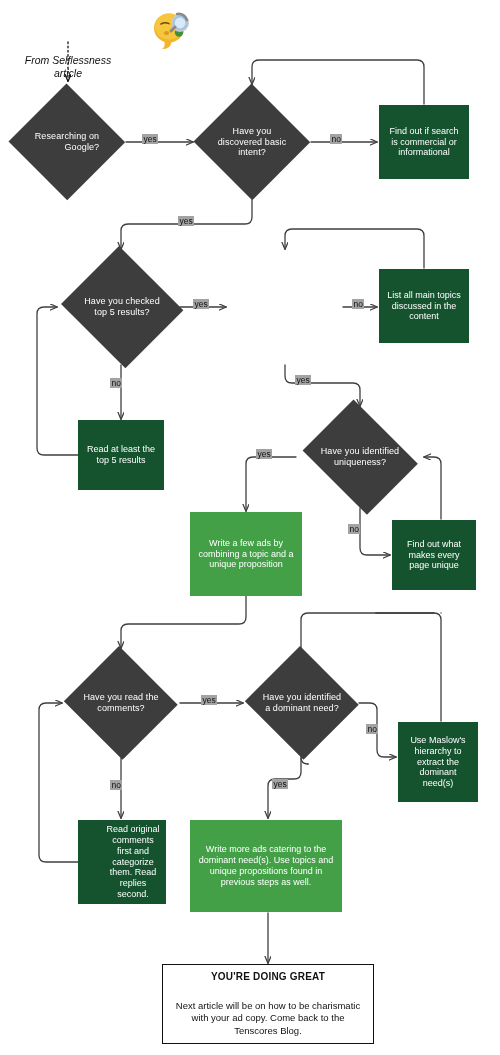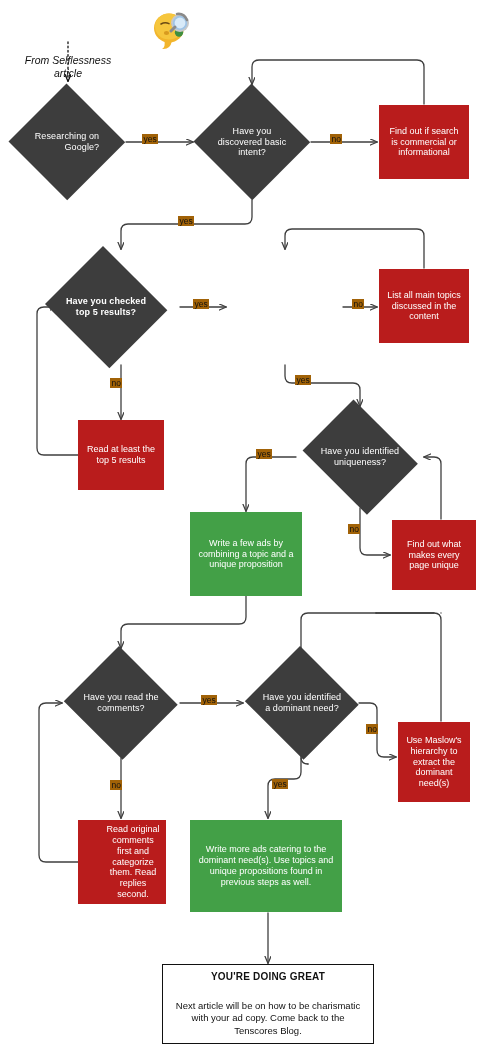--- a/index.html
+++ b/index.html
@@ -27,39 +27,39 @@
     position:relative;z-index:2;line-height:1.18;
     font-size:9px;letter-spacing:.1px;padding:0 6px;
   }
 
   
   .box{
     display:flex;align-items:center;justify-content:center;
     text-align:center;color:#ffffff;line-height:1.2;
     font-size:9px;padding:4px 6px;
   }
-  .box.red{background:#b91c1c;}
+  .box.red{background:#14532d;}
   .box.green{background:#43a047;}
 
   .finalbox{
     background:#ffffff;border:1.5px solid #111111;
     display:flex;flex-direction:column;align-items:center;justify-content:center;
     text-align:center;color:#111111;padding:6px 8px;box-sizing:border-box;
   }
   .finalbox .ftitle{font-size:10px;font-weight:bold;letter-spacing:.2px;margin-bottom:18px;}
   .finalbox .fbody{font-size:9.5px;line-height:1.28;}
 
   
   .caption{
     font-style:italic;font-size:10.5px;color:#111111;
     text-align:center;line-height:1.25;margin-top:36px;
   }
   .elabel{
     position:absolute;font-size:8.5px;color:#111111;
-    background:#a16207;padding:0 1.5px;white-space:nowrap;
+    background:#a3a3a3;padding:0 1.5px;white-space:nowrap;
   }
 
   
   .emoji{position:absolute;width:44px;height:44px;}
 </style>
 </head>
 <body>
 
 <div id="canvas">
 
@@ -174,21 +174,21 @@
       <div>Have you</div>
       <div>discovered basic</div>
       <div>intent?</div>
     </div>
   </div>
 
   <div class="node box red" style="left:379px;top:105px;width:90px;height:74px;">
     <span>Find out if search is commercial or informational</span>
   </div>
 
-  <div class="node diamond" style="left:42px;top:249px;width:128px;height:116px;font-weight:bold;">
+  <div class="node diamond" style="left:58px;top:249px;width:128px;height:116px;">
     <div class="shape"></div>
     <div class="dlabel">
       <div>Have you checked</div>
       <div>top 5 results?</div>
     </div>
   </div>
 
 
   <div class="node box red" style="left:379px;top:269px;width:90px;height:74px;">
     <span>List all main topics discussed in the content</span>
@@ -223,21 +223,21 @@
   </div>
 
   <div class="node diamond" style="left:243px;top:648px;width:118px;height:110px;">
     <div class="shape"></div>
     <div class="dlabel">
       <div>Have you identified</div>
       <div>a dominant need?</div>
     </div>
   </div>
 
-  <div class="node box red" style="left:398px;top:722px;width:72px;height:80px;">
+  <div class="node box red" style="left:398px;top:722px;width:80px;height:80px;">
     <span>Use Maslow's hierarchy to extract the dominant need(s)</span>
   </div>
 
   <div class="node box red" style="left:78px;top:820px;width:88px;height:84px;padding-left:28px;">
     <span>Read original comments first and categorize them. Read replies second.</span>
   </div>
 
   <div class="node box green" style="left:190px;top:820px;width:152px;height:92px;">
     <span>Write more ads catering to the dominant need(s). Use topics and unique propositions found in previous steps as well.</span>
   </div>

